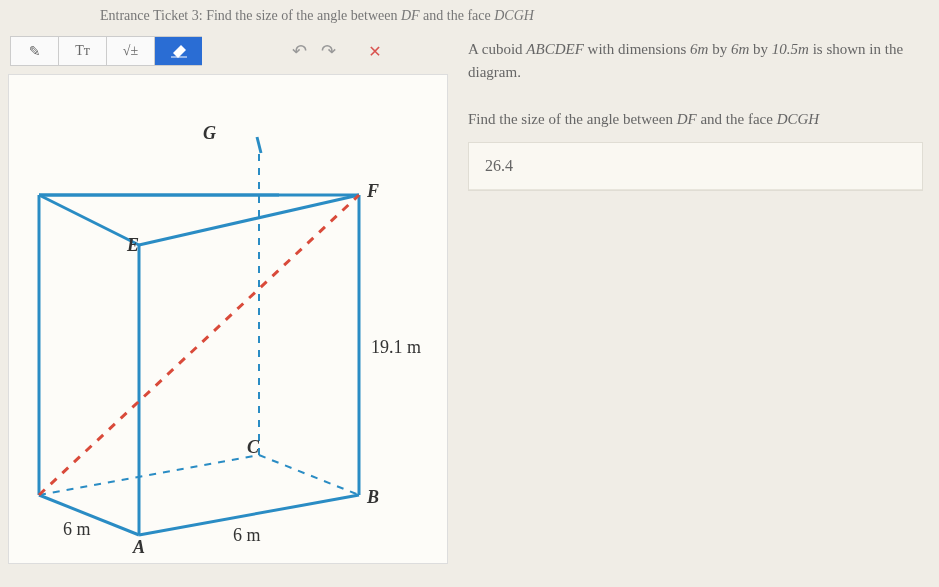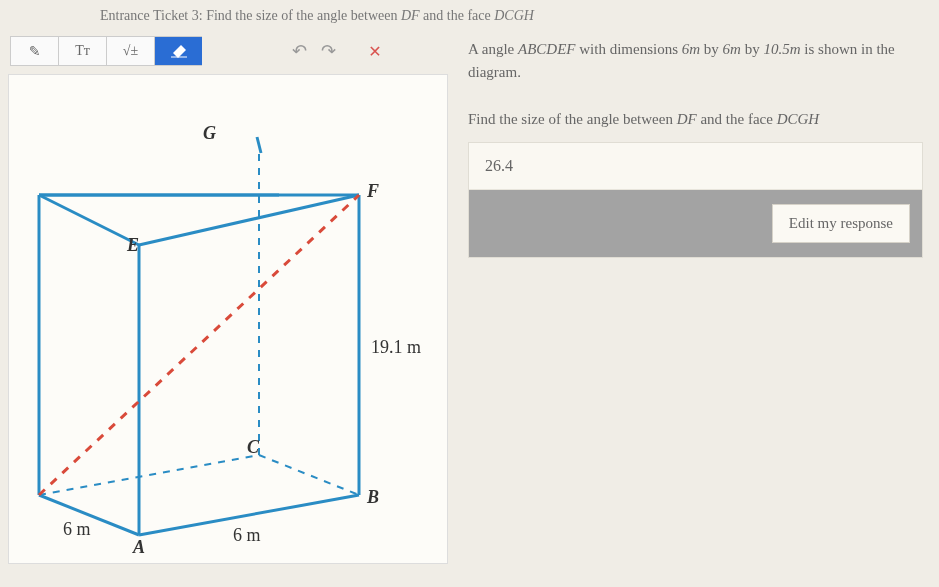--- a/index.html
+++ b/index.html
@@ -185,25 +185,22 @@
     <div class="dlabel" style="left:238px; top:362px;">C</div>
     <div class="dlabel" style="left:358px; top:412px;">B</div>
     <div class="dlabel" style="left:124px; top:462px;">A</div>
     <div class="mlabel" style="left:362px; top:262px;">19.1 m</div>
     <div class="mlabel" style="left:224px; top:450px;">6 m</div>
     <div class="mlabel" style="left:54px; top:444px;">6 m</div>
   </div>
 
   <div class="right-col">
     <div class="prob-text">
-      <span>A angle </span><span class="ital">ABCDEF</span><span> with dimensions </span><span class="ital">6m</span><span> by </span><span class="ital">6m</span><span> by </span><span class="ital">10.5m</span><span> is shown in the diagram.</span>
+      <span>A cuboid </span><span class="ital">ABCDEF</span><span> with dimensions </span><span class="ital">6m</span><span> by </span><span class="ital">6m</span><span> by </span><span class="ital">10.5m</span><span> is shown in the diagram.</span>
     </div>
     <div class="question">
       <span>Find the size of the angle between </span><span class="ital">DF</span><span> and the face </span><span class="ital">DCGH</span>
     </div>
     <div class="answer-panel">
       <div class="answer-value">26.4</div>
-      <div class="answer-actions">
-        <button class="edit-btn">Edit my response</button>
-      </div>
     </div>
   </div>
 </div>
 
 </body></html>

